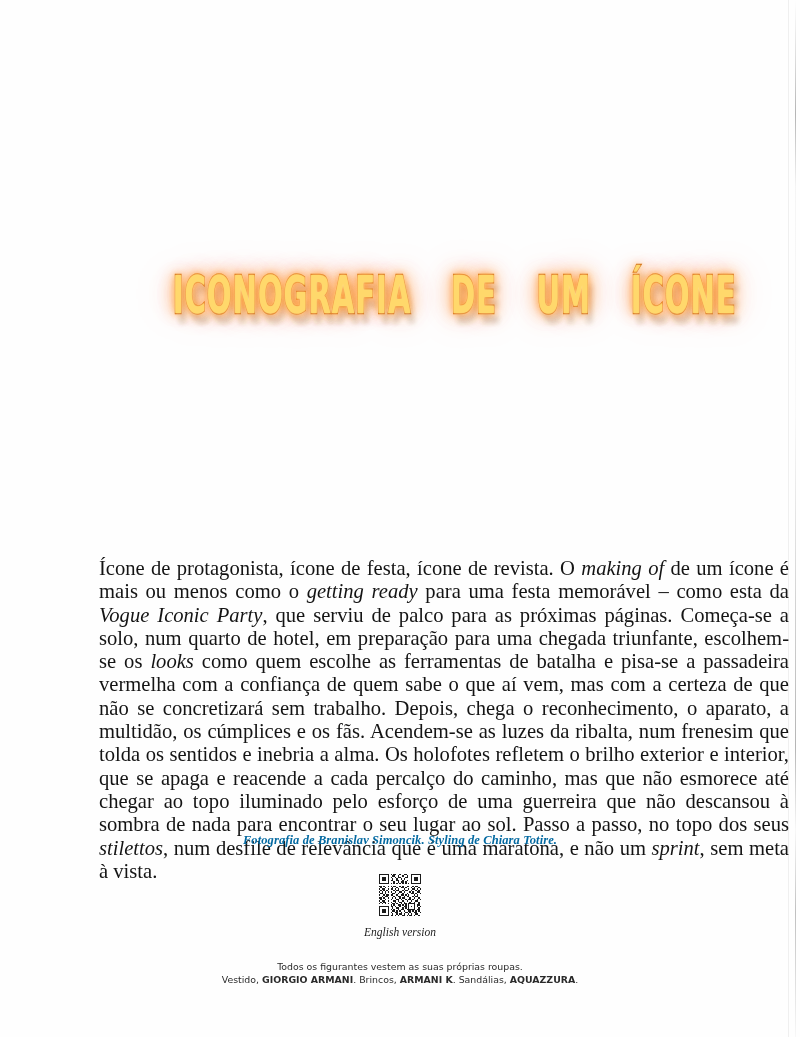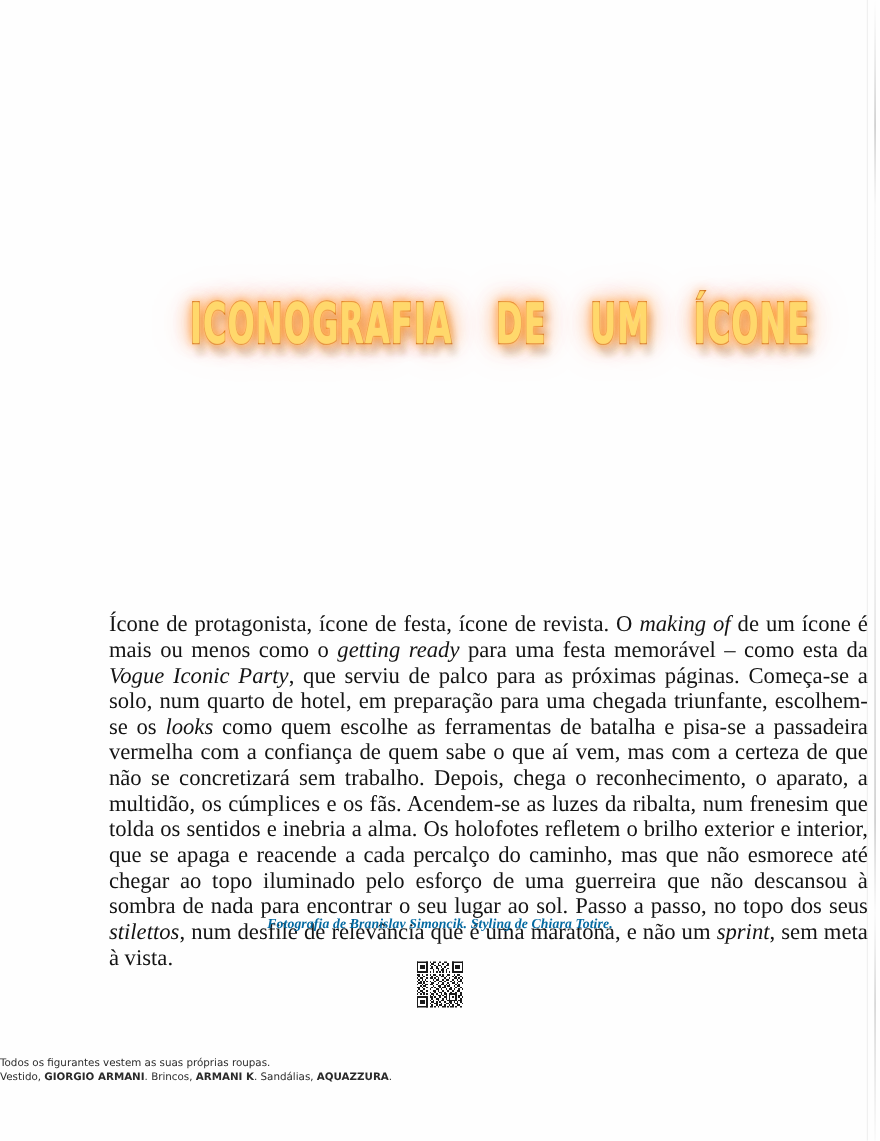--- a/index.html
+++ b/index.html
@@ -128,20 +128,21 @@
     font-size: 11.5px;
     color: #1b1b1b;
   }
 
   
   .footer-credits {
     position: absolute;
     left: 0;
     top: 961px;
     width: 800px;
+    text-align: center;
     font-family: "DejaVu Sans", sans-serif;
     font-size: 9.4px;
     line-height: 12.6px;
     color: #2a2a2a;
   }
   .footer-credits .brand { font-weight: bold; margin-top: 48px; }
 </style>
 </head>
 <body style="background: rgb(254, 254, 254);">
 
@@ -394,18 +395,19 @@
           <rect x="11" y="28" width="1" height="1"></rect>
         <rect x="13" y="28" width="1" height="1"></rect>
           <rect x="16" y="28" width="2" height="1"></rect>
         <rect x="19" y="28" width="1" height="1"></rect>
           <rect x="21" y="28" width="2" height="1"></rect>
         <rect x="24" y="28" width="1" height="1"></rect>
           <rect x="27" y="28" width="1" height="1"></rect>
       </g>
     </svg>
   </div>
+  <div class="qr-caption">English version</div>
 </div>
 
 <div class="footer-credits">
   <div>Todos os figurantes vestem as suas próprias roupas.</div>
   <div>Vestido, <span class="brand">GIORGIO ARMANI</span>. Brincos, <span class="brand">ARMANI K</span>. Sandálias, <span class="brand">AQUAZZURA</span>.</div>
 </div>
 
 </body></html>

